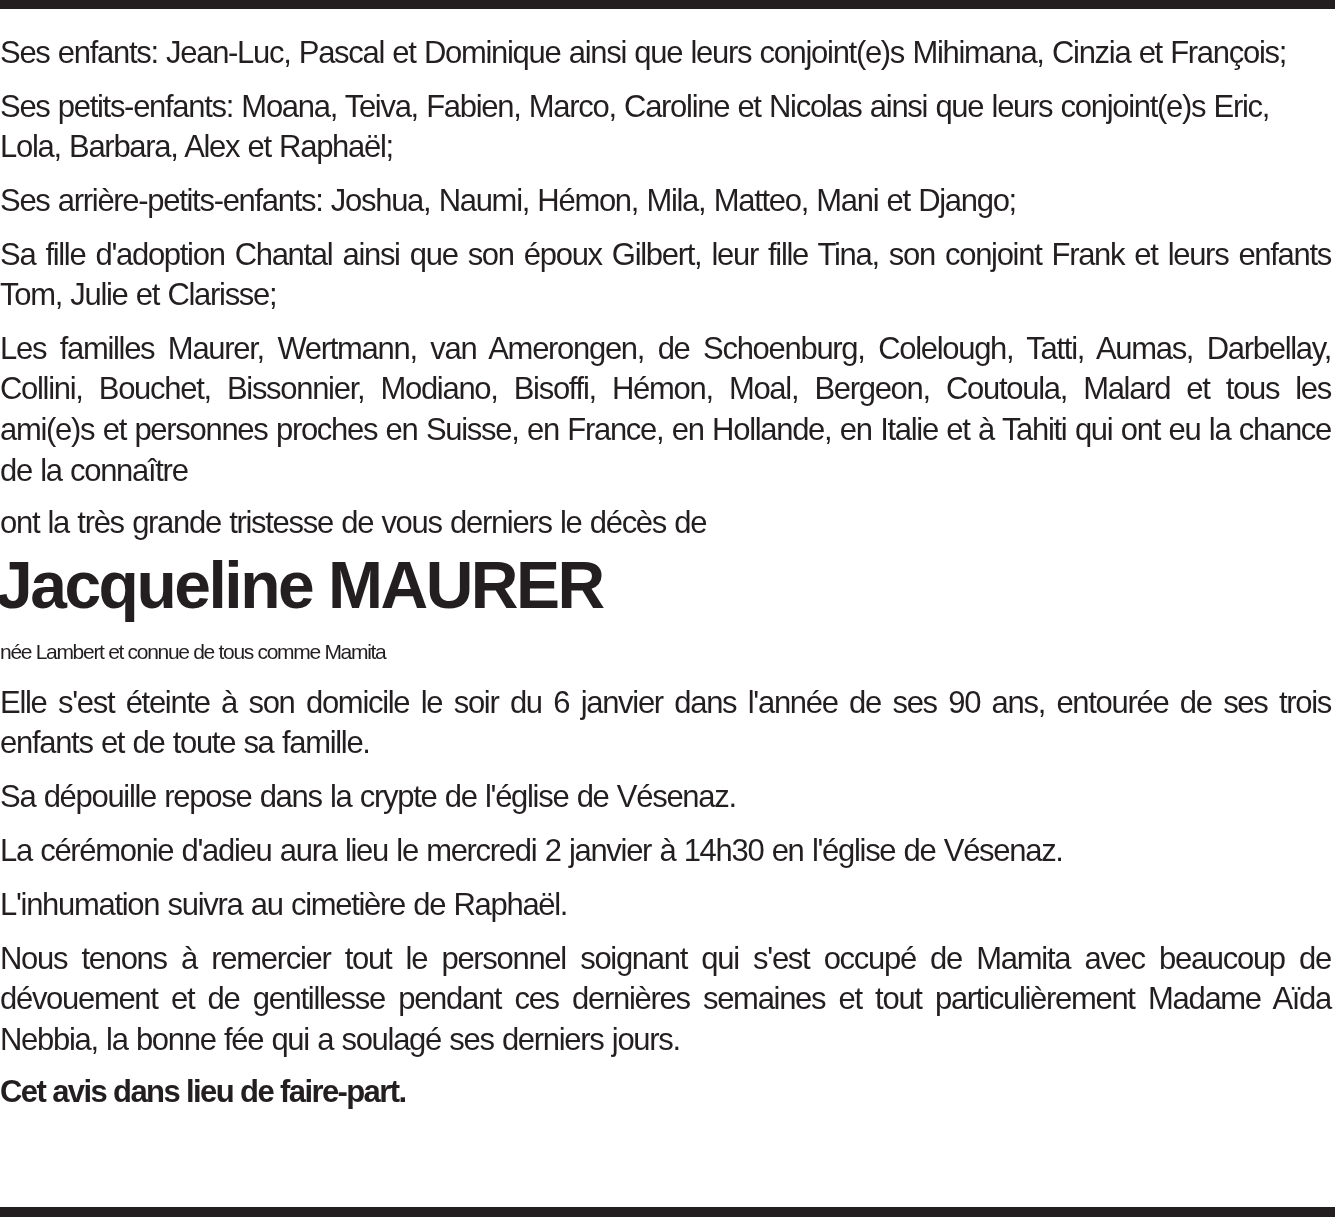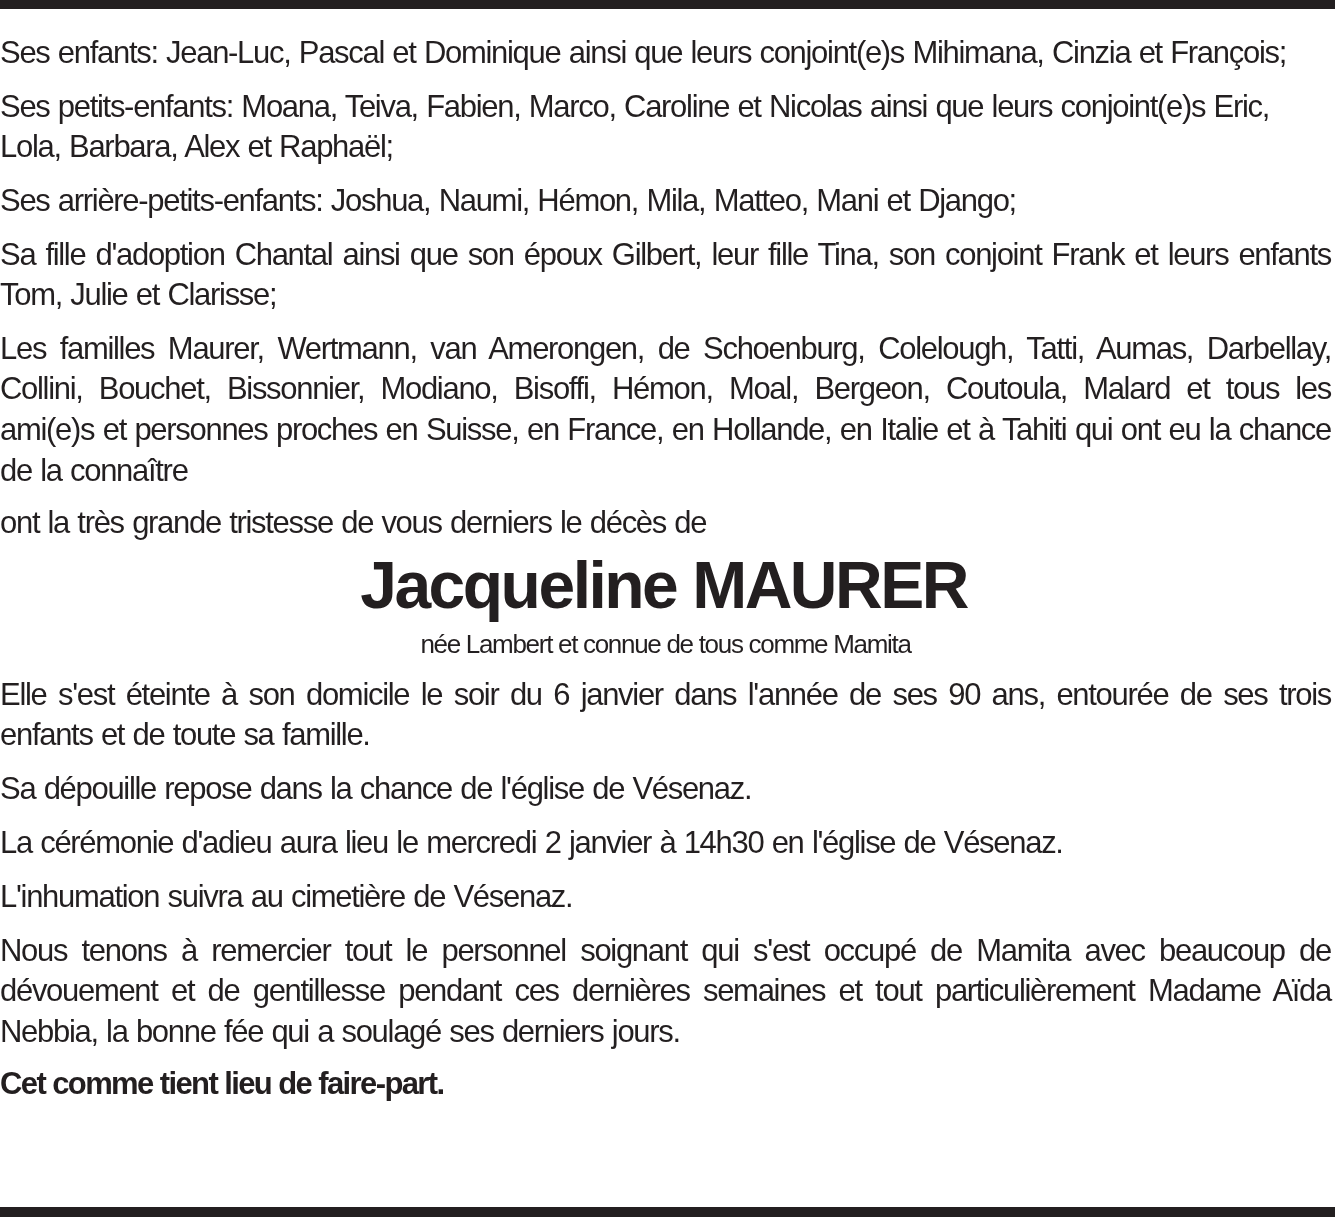--- a/index.html
+++ b/index.html
@@ -38,37 +38,36 @@
       margin: 0 0 14px 0;
       transform: scaleY(1.02);
       transform-origin: left top;
     }
     .para.justify {
       text-align: justify;
       text-align-last: left;
     }
 
     .name-block {
-      text-align: center;
       margin: 6px 0 12px 0;
     }
     .deceased-name {
       font-size: 66px;
       line-height: 74px;
       font-weight: bold;
       letter-spacing: -2.5px;
       display: block;
       margin-left: -4px;
     }
     .subtitle {
-      font-size: 26px;
+      font-size: 21px;
       line-height: 36px;
       letter-spacing: -1.3px;
       display: block;
-      margin-top: 4px;
+      margin-top: 12px;
     }
     .closing {
       font-size: 31px;
       line-height: 40px;
       font-weight: bold;
       letter-spacing: -1.6px;
       margin: 0;
     }
   </style>
 </head>
@@ -85,21 +84,21 @@
   <p class="para justify">Les familles Maurer, Wertmann, van Amerongen, de Schoenburg, Colelough, Tatti, Aumas, Darbellay, Collini, Bouchet, Bissonnier, Modiano, Bisoffi, Hémon, Moal, Bergeon, Coutoula, Malard et tous les ami(e)s et personnes proches en Suisse, en France, en Hollande, en Italie et à Tahiti qui ont eu la chance de la connaître</p>
 
   <p class="para" style="margin-bottom:4px;">ont la très grande tristesse de vous derniers le décès de</p>
 
   <div class="name-block">
     <span class="deceased-name">Jacqueline MAURER</span>
     <span class="subtitle">née Lambert et connue de tous comme Mamita</span>
   </div>
 
   <p class="para justify">Elle s'est éteinte à son domicile le soir du 6 janvier dans l'année de ses 90 ans, entourée de ses trois enfants et de toute sa famille.</p>
-  <p class="para">Sa dépouille repose dans la chance de l'église de Vésenaz.</p>
+  <p class="para">Sa dépouille repose dans la crypte de l'église de Vésenaz.</p>
   <p class="para">La cérémonie d'adieu aura lieu le mercredi 2 janvier à 14h30 en l'église de Vésenaz.</p>
-  <p class="para">L'inhumation suivra au cimetière de Vésenaz.</p>
+  <p class="para">L'inhumation suivra au cimetière de Raphaël.</p>
   <p class="para justify">Nous tenons à remercier tout le personnel soignant qui s'est occupé de Mamita avec beaucoup de dévouement et de gentillesse pendant ces dernières semaines et tout particulièrement Madame Aïda Nebbia, la bonne fée qui a soulagé ses derniers jours.</p>
 
-  <p class="closing">Cet comme tient lieu de faire-part.</p>
+  <p class="closing">Cet avis dans lieu de faire-part.</p>
 </div>
 
 <div class="rule bottom"></div>
 
 </body></html>

